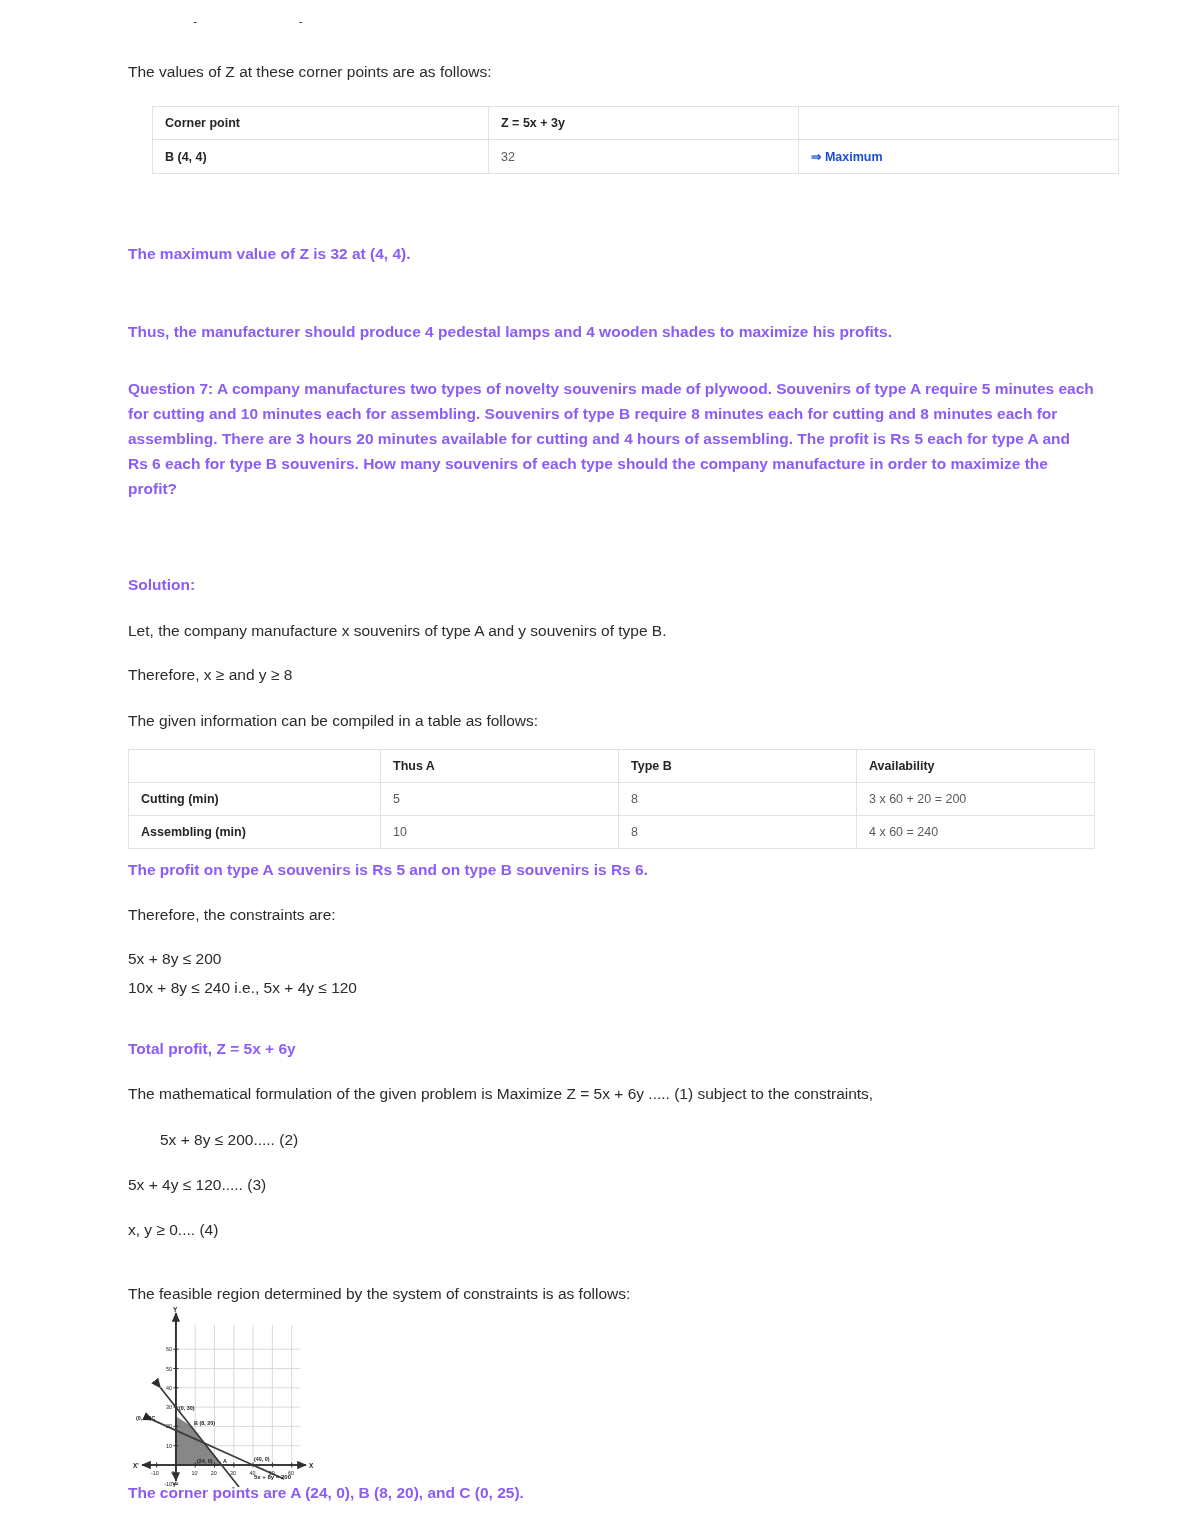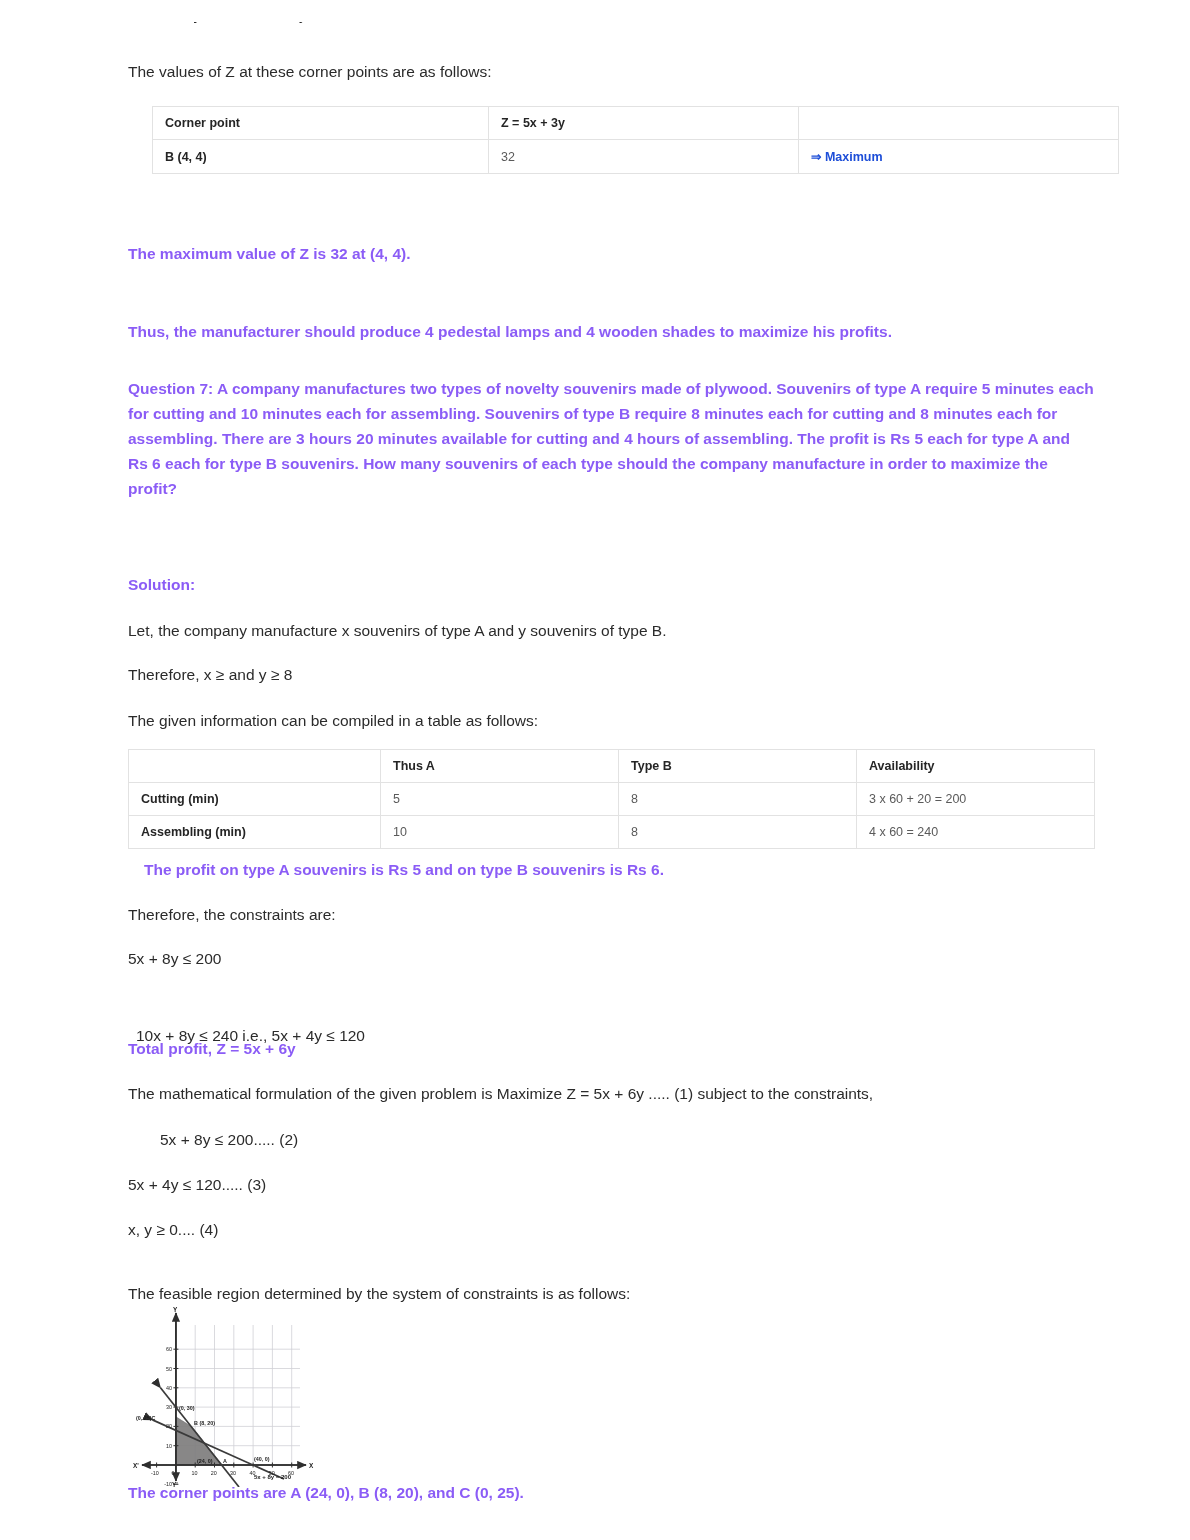--- a/index.html
+++ b/index.html
@@ -197,33 +197,33 @@
           <tr>
             <td class="rowhead">Assembling (min)</td>
             <td>10</td>
             <td>8</td>
             <td>4 x 60 = 240</td>
           </tr>
         </tbody>
       </table>
     </div>
 
-    <div class="block" style="top:858px;width:966px;margin-left:16px;">
+    <div class="block" style="top:858px;width:966px;">
       <p class="para bold">The profit on type A souvenirs is Rs 5 and on type B souvenirs is Rs 6.</p>
     </div>
 
     <div class="block" style="top:903px;width:966px;">
       <p class="para">Therefore, the constraints are:</p>
     </div>
 
     <div class="block" style="top:947px;width:966px;">
       <p class="para">5x + 8y ≤ 200</p>
     </div>
 
-    <div class="block" style="top:1024px;width:966px;margin-left:8px;">
+    <div class="block" style="top:976px;width:966px;">
       <p class="para">10x + 8y ≤ 240 i.e., 5x + 4y ≤ 120</p>
     </div>
 
     <div class="block" style="top:1037px;width:966px;">
       <p class="para bold">Total profit, Z = 5x + 6y</p>
     </div>
 
     <div class="block" style="top:1082px;width:966px;">
       <p class="para">The mathematical formulation of the given problem is Maximize Z = 5x + 6y ..... (1) subject to the constraints,</p>
     </div>

